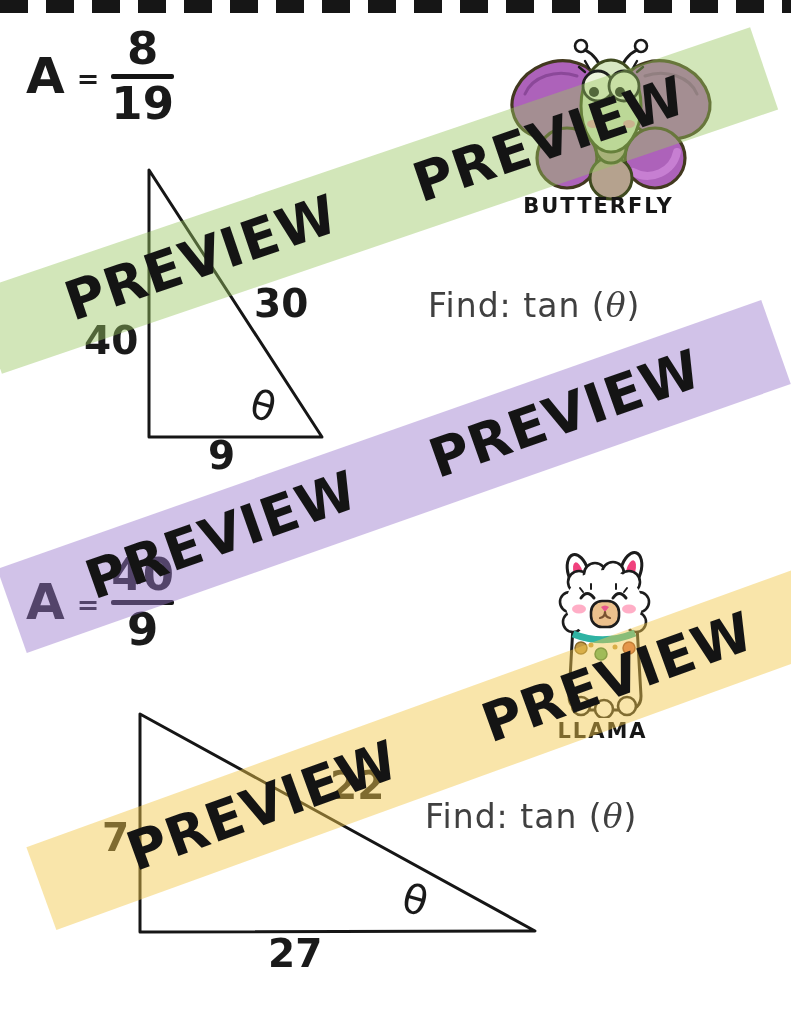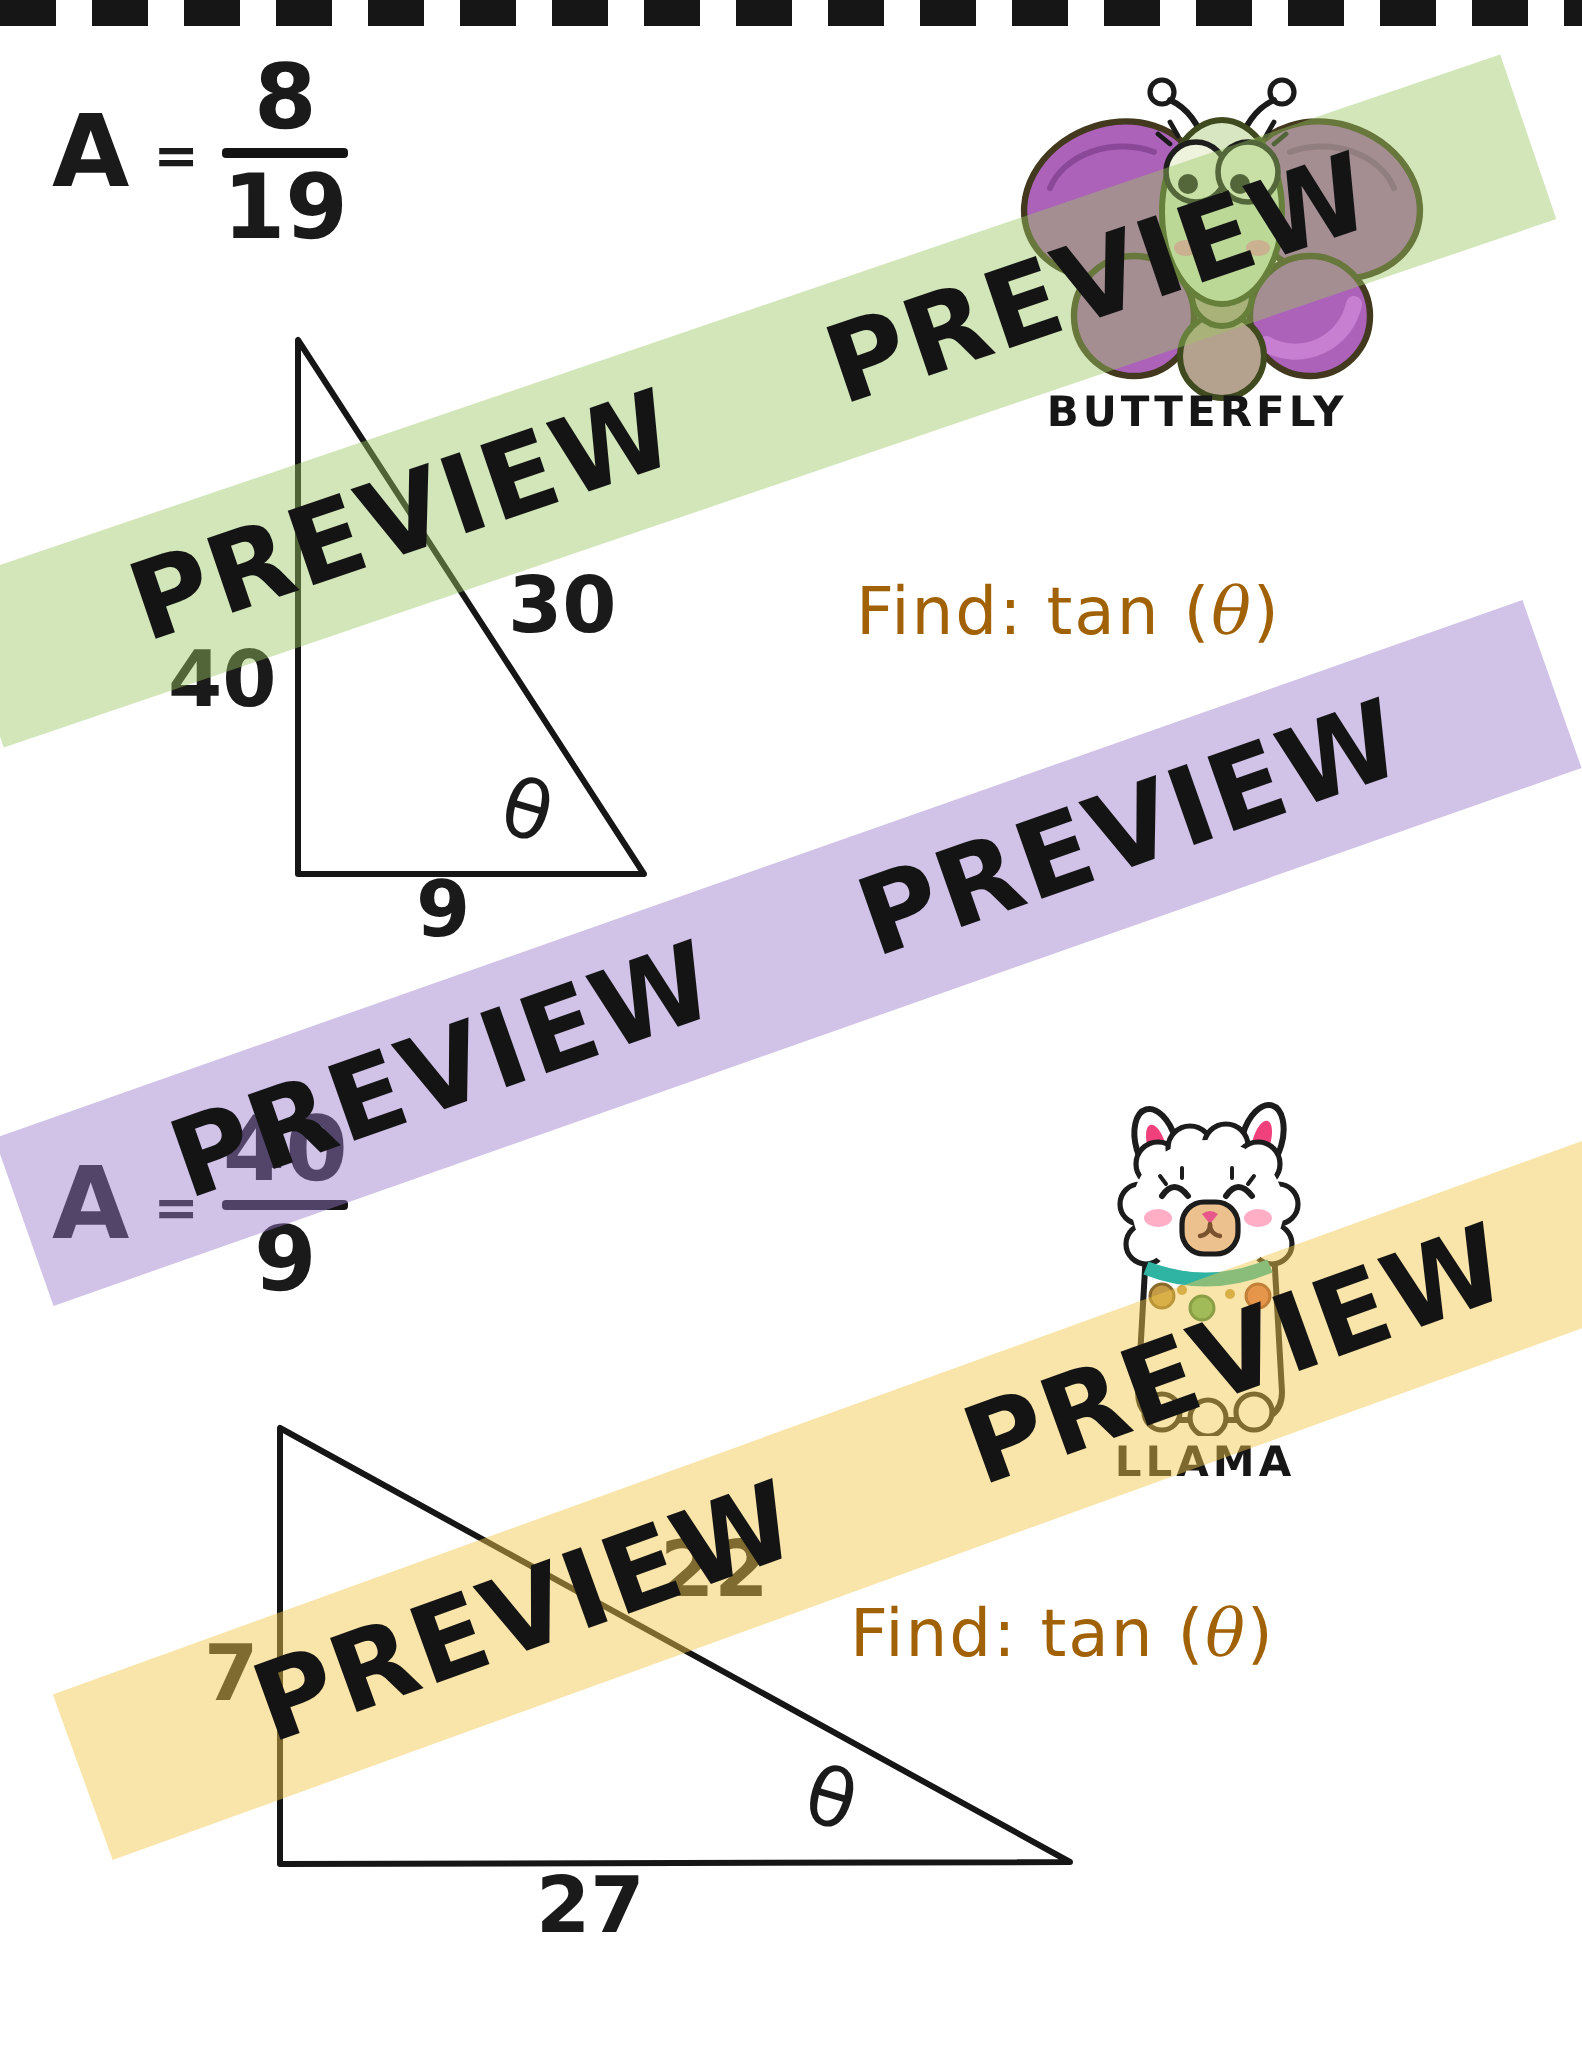--- a/index.html
+++ b/index.html
@@ -14,21 +14,21 @@
   .answer .ans-a { font-size:50px; font-weight:700; line-height:1; }
   .answer .ans-eq { font-size:27px; font-weight:700; line-height:1; margin-top:4px; }
   .frac { display:flex; flex-direction:column; align-items:center; min-width:58px; }
   .frac .num, .frac .den { font-size:45px; font-weight:700; line-height:1.02; }
   .frac .bar { width:100%; height:5px; background:#141414; border-radius:2px; margin:2px 0; }
   
   .tri-svg { position:absolute; }
   .side-label { position:absolute; font-size:39px; font-weight:700; line-height:1; }
   .theta { position:absolute; font-size:40px; font-weight:400; line-height:1; transform:rotate(16deg); }
   
-  .find { position:absolute; font-size:33px; letter-spacing:1px; color:#a16207; white-space:nowrap; }
+  .find { position:absolute; font-size:33px; letter-spacing:1px; color:#404040; white-space:nowrap; }
   .find i { font-family:"DejaVu Serif","Liberation Serif",serif; }
   
   .caption { position:absolute; text-align:center; font-size:21px; font-weight:700; letter-spacing:2px; color:#161616; }
   .fig { position:absolute; }
   
   .separator {
     position:absolute; left:0; top:507; width:791px; height:13px;
     background:repeating-linear-gradient(90deg,#161616 0 28px,transparent 28px 46px);
   }
   

